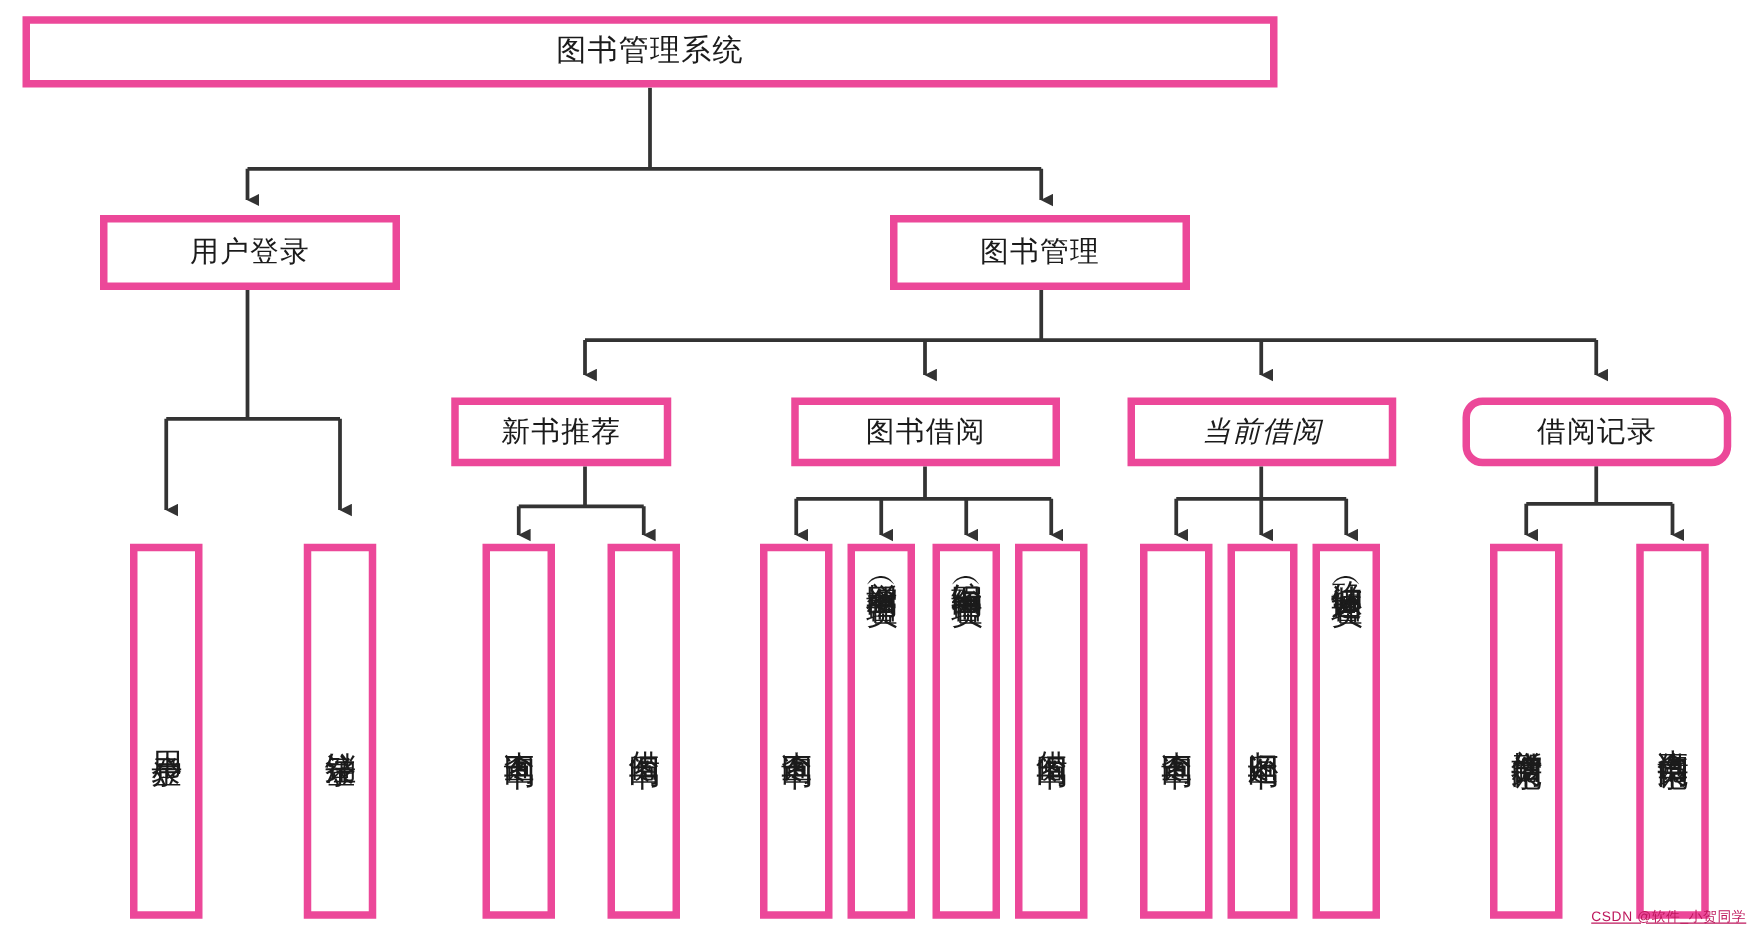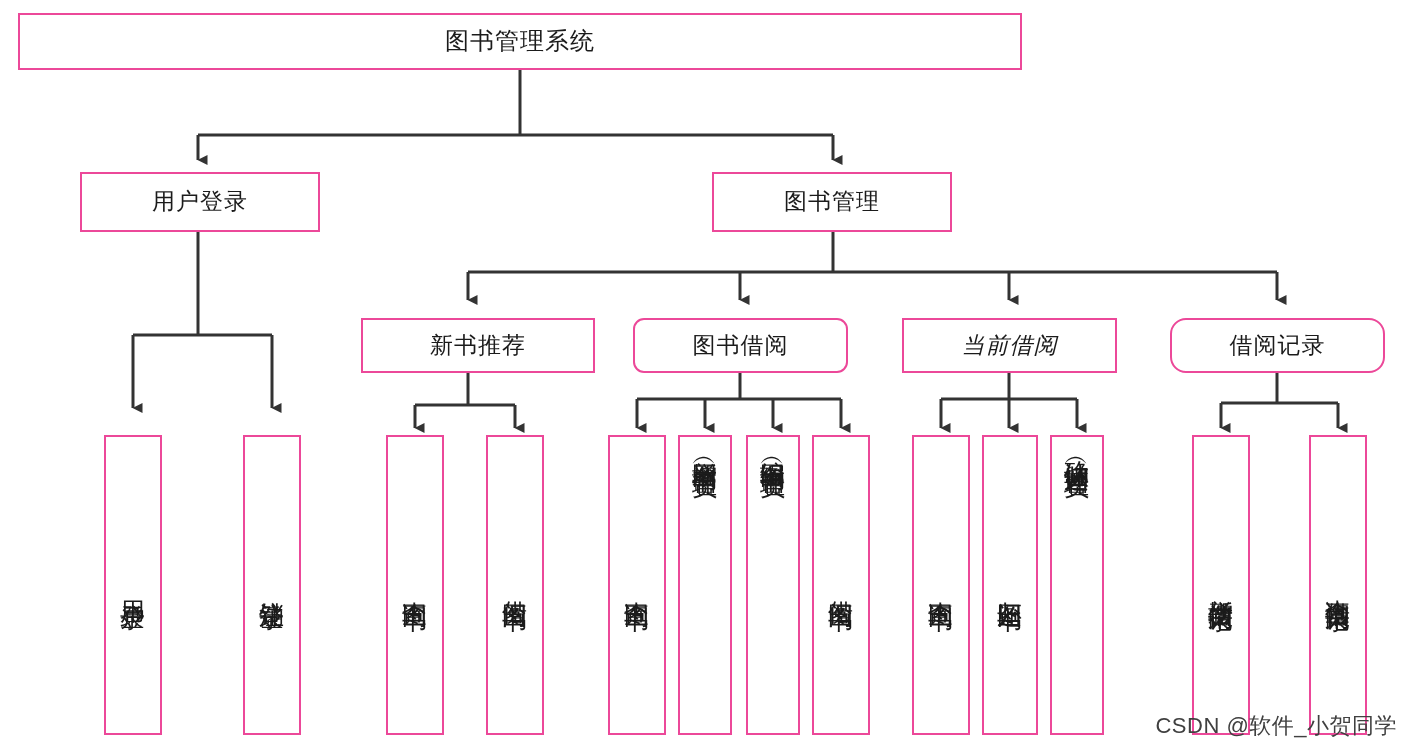--- a/index.html
+++ b/index.html
@@ -22,21 +22,21 @@
     left: 0;
     top: 0;
     width: 1405px;
     height: 747px;
     pointer-events: none;
   }
   .node {
     position: absolute;
     box-sizing: border-box;
     background: #ffffff;
-    border: 2px solid #ec4899;
+    border: 6px solid #ec4899;
     display: flex;
     align-items: center;
     justify-content: center;
     color: #1b1b1b;
   }
   .node.horiz {
     font-size: 23px;
     letter-spacing: 1px;
     line-height: 1.2;
     text-align: center;
@@ -66,24 +66,25 @@
     justify-content: center;
   }
   .leafwrap.top {
     align-items: flex-start;
     padding-top: 4px;
   }
   #watermark {
     position: absolute;
     right: 8px;
     bottom: 6px;
-    font-size: 22px;
-    color: #404040;
+    font-size: 11px;
+    color: #be185d;
     letter-spacing: 0.5px;
     white-space: nowrap;
+    text-decoration: underline;
   }
 </style>
 </head>
 <body>
 
 <div id="stage">
 
   <svg id="wires" viewBox="0 0 1405 747">
     <defs>
       <marker id="arw" markerWidth="12" markerHeight="12" refX="5" refY="9.5" orient="auto" markerUnits="userSpaceOnUse">
@@ -138,24 +139,24 @@
     <span>图书管理系统</span>
   </div>
 
   <div class="node horiz" style="left:80px; top:172px; width:240px; height:60px;">
     <span>用户登录</span>
   </div>
   <div class="node horiz" style="left:712px; top:172px; width:240px; height:60px;">
     <span>图书管理</span>
   </div>
 
-  <div class="node horiz" style="left:361px; top:318px; width:234px; height:55px;">
+  <div class="node horiz" style="left:361px; top:318px; width:176px; height:55px;">
     <span>新书推荐</span>
   </div>
-  <div class="node horiz" style="left:633px; top:318px; width:215px; height:55px;border-radius:11px;">
+  <div class="node horiz" style="left:633px; top:318px; width:215px; height:55px;">
     <span>图书借阅</span>
   </div>
   <div class="node horiz" style="left:902px; top:318px; width:215px; height:55px;font-style:italic;">
     <span>当前借阅</span>
   </div>
   <div class="node horiz" style="left:1170px; top:318px; width:215px; height:55px;border-radius:16px;">
     <span>借阅记录</span>
   </div>
 
   <div class="node leaf" style="left:104px; top:435px; width:58px; height:300px;">

